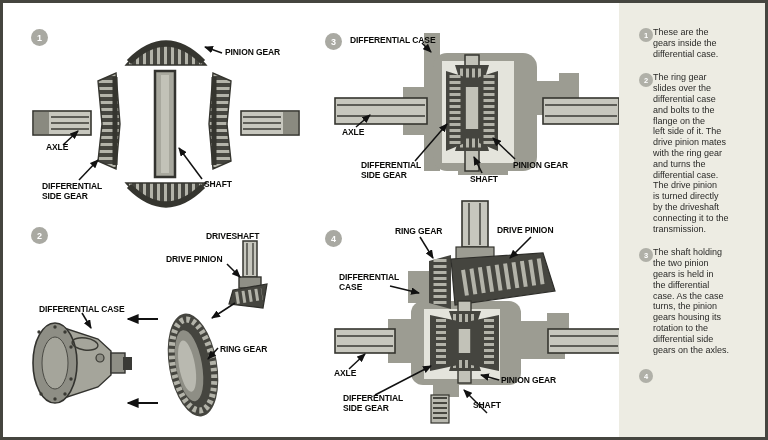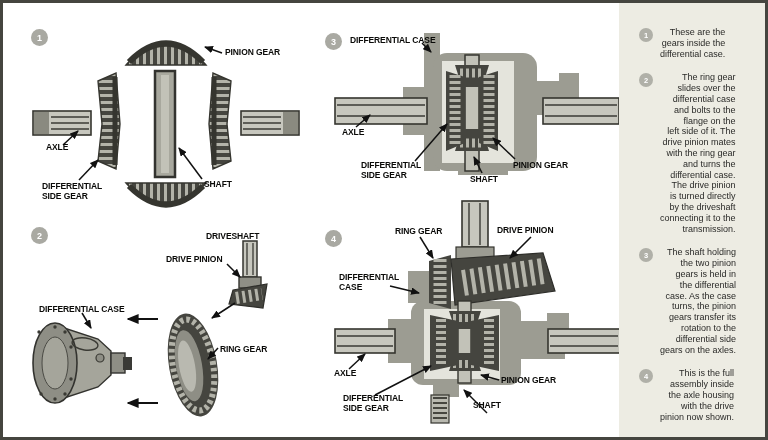--- a/index.html
+++ b/index.html
@@ -23,22 +23,22 @@
     position:absolute;z-index:2;left:616px;top:0;width:146px;height:434px;
     background:#edece3;box-sizing:border-box;padding:24px 8px 0 20px;
   }
   .step{display:flex;align-items:flex-start;margin-bottom:13px;}
   .step-badge{
     flex:0 0 auto;width:14px;height:14px;border-radius:50%;
     background:#b0b0a8;color:#ffffff;font:bold 7.5px "Liberation Sans",sans-serif;
     display:flex;align-items:center;justify-content:center;margin-top:1px;
   }
   .step-text{
-    margin-left:7px;color:#2a2a28;
-    font:9px/10.8px "Liberation Sans",sans-serif;white-space:pre-line;text-align:right;
+    color:#2a2a28;
+    font:9px/10.8px "Liberation Sans",sans-serif;white-space:pre-line;
   }
 </style>
 </head>
 <body>
 
 <div class="page">
 
   <svg class="art" width="762" height="434" viewBox="0 0 762 434">
     <defs>
       <marker id="ah" markerWidth="6" markerHeight="5" refX="5.3" refY="2.5" orient="auto">
@@ -272,28 +272,23 @@
 transmission.</div>
     </div>
     <div class="step">
       <div class="step-badge">3</div>
       <div class="step-text">The shaft holding
 the two pinion
 gears is held in
 the differential
 case. As the case
 turns, the pinion
-gears transfer its
+gears housing its
 rotation to the
 differential side
 gears on the axles.</div>
     </div>
     <div class="step">
       <div class="step-badge">4</div>
-      <div class="step-text">This is the full
-assembly inside
-the axle housing
-with the drive
-pinion now shown.</div>
     </div>
   </aside>
 
 </div>
 
 </body></html>

